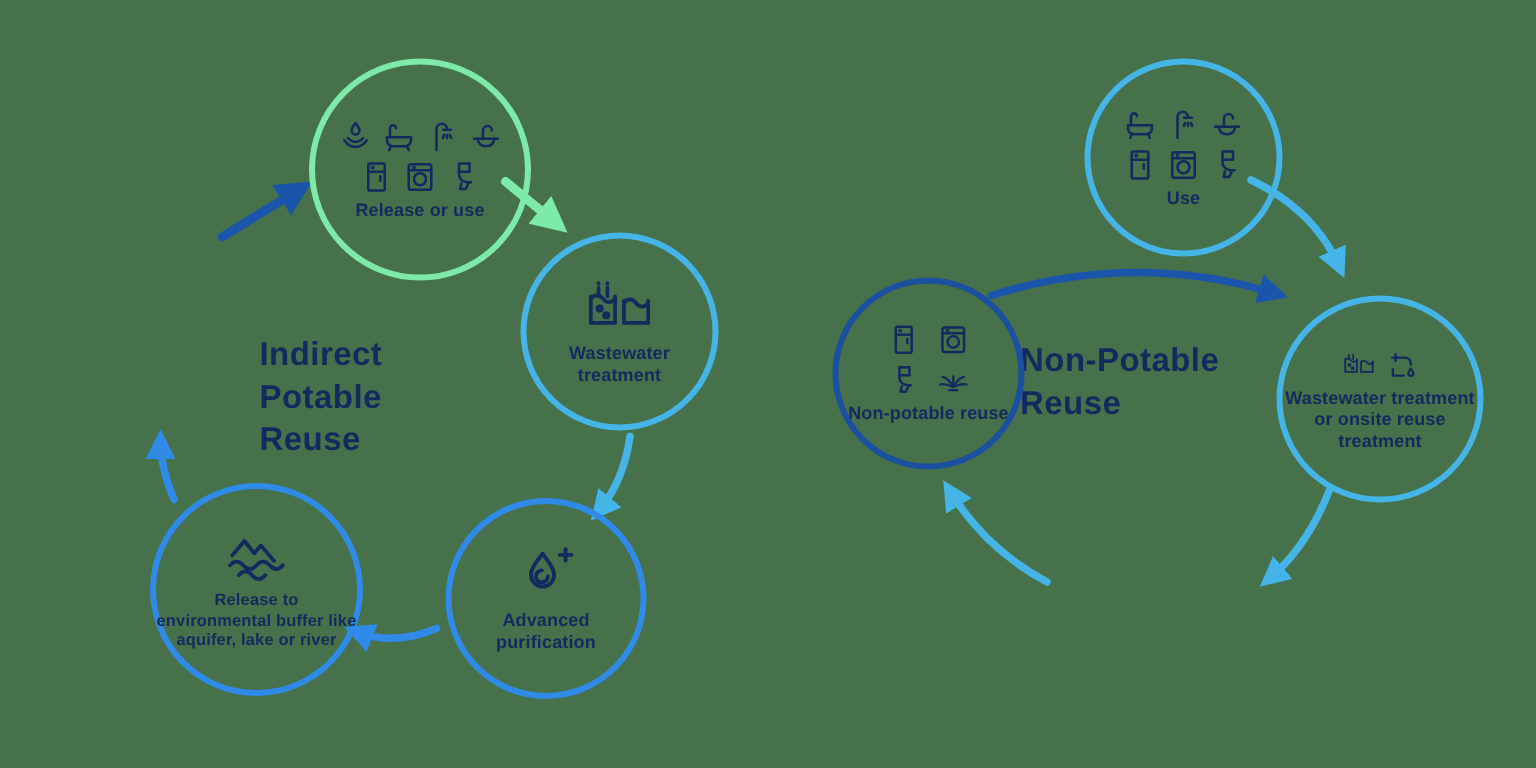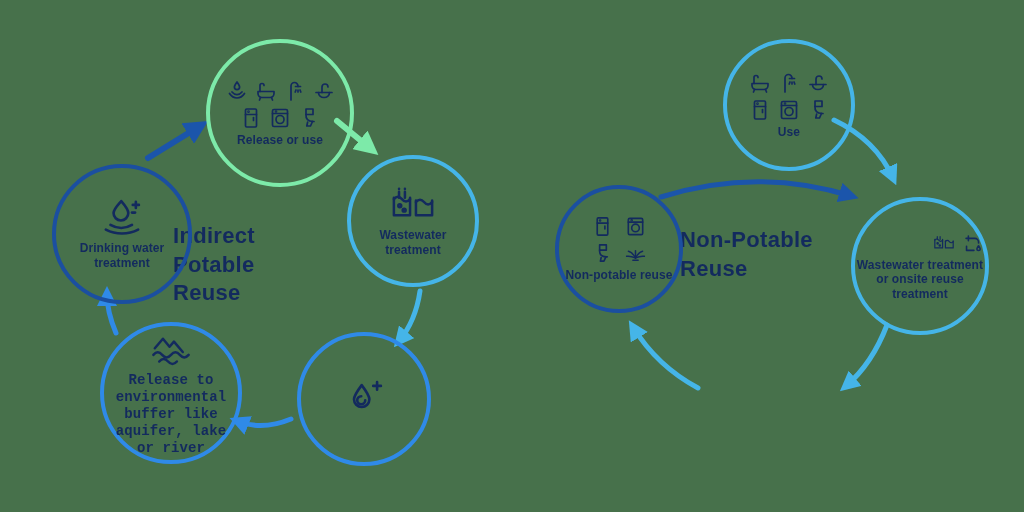--- a/index.html
+++ b/index.html
@@ -18,25 +18,25 @@
   svg.ic{stroke:var(--navy-text,#132A5E);fill:none;stroke-width:1.7;stroke-linecap:round;stroke-linejoin:round;}
   .icon-row svg.ic{width:24px;height:24px;}
   .icon-grid svg.ic{width:23px;height:23px;}
   .big-ic{width:50px;height:40px;}
   .duo-ic{width:34px;height:30px;}
   
   #node-consume{left:206px;top:39px;width:148px;height:148px;border:4px solid var(--mint,#7DEAA9);}
   #node-wastewater{left:347px;top:155px;width:132px;height:132px;border:4px solid var(--sky-blue,#45B5E8);}
   #node-advanced{left:297px;top:332px;width:134px;height:134px;border:4px solid var(--medium-blue,#2F8AE8);}
   #node-release{left:100px;top:322px;width:142px;height:142px;border:4px solid var(--medium-blue,#2F8AE8);}
-  #node-release .label{font-size:14px;font-family:Liberation Mono, monospace;}
+  #node-release .label{font-size:11px;}
   #node-drinking{left:52px;top:164px;width:140px;height:140px;border:4px solid var(--dark-blue,#1B4FA0);}
   
   #node-use{left:723px;top:39px;width:132px;height:132px;border:4px solid var(--sky-blue,#45B5E8);text-align:right;}
-  #node-wastewater-onsite{left:851px;top:197px;width:138px;height:138px;border:4px solid var(--sky-blue,#45B5E8);align-items:flex-end;}
+  #node-wastewater-onsite{left:851px;top:197px;width:138px;height:138px;border:4px solid var(--sky-blue,#45B5E8);}
   #node-reclaimed{left:702px;top:339px;width:132px;height:132px;border:4px solid var(--medium-blue,#2F8AE8);}
   #node-non-potable{left:555px;top:185px;width:128px;height:128px;border:4px solid var(--dark-blue,#1B4FA0);}
   .cycle-title{position:absolute;z-index:2;text-align:left;font-weight:700;color:var(--navy-text,#132A5E);
     font-size:22px;line-height:1.3;letter-spacing:.3px;white-space:pre-line;}
   #left-title{left:173px;top:222px;width:170px;}
   #right-title{left:680px;top:226px;width:170px;}
   .arrow{fill:none;stroke-linecap:round;}
   .st-dark{stroke:var(--dark-arrow,#1B55AB);}
   .st-mint{stroke:var(--mint,#7DEAA9);}
   .st-sky{stroke:var(--sky-blue,#45B5E8);}
@@ -143,41 +143,32 @@
     </svg>
     <div class="label">Wastewater treatment</div>
   </div>
 
   <div class="node" id="node-advanced">
     <svg class="ic big-ic" viewBox="0 0 26 26">
       <path d="M11.5 4c3 4 5 6.6 5 9.2a5 5 0 0 1-10 0C6.5 10.6 8.5 8 11.5 4z"></path>
       <path d="M13.8 13.8a2.6 2.6 0 1 1-2.6-2.6"></path>
       <path d="M19 4.5h5M21.5 2v5"></path>
     </svg>
+    <div class="label">Advanced purification</div>
   </div>
 
   <div class="node" id="node-release">
     <svg class="ic big-ic" viewBox="0 0 34 26">
       <path d="M6 12.5L11.5 6l4.5 5.5 3-3.5 6 7"></path>
       <path d="M5 17c2-2.3 4-2.3 6 0s4 2.3 6 0 4-2.3 6 0 4 2.3 6 0"></path>
       <path d="M9 21.5c2-2.3 4-2.3 6 0s4 2.3 6 0"></path>
     </svg>
     <div class="label">Release to environmental buffer like aquifer, lake or river</div>
   </div>
 
-  <div class="node" id="node-drinking">
-    <svg class="ic big-ic" viewBox="0 0 30 26">
-      <path d="M14.5 2c2.8 3.2 4.6 5.4 4.6 7.8a4.8 4.8 0 0 1-9.6 0C9.5 7.4 11.7 5.2 14.5 2z"></path>
-      <path d="M22 4.5h4M24 2.5v4"></path>
-      <path d="M21.5 9.5h2"></path>
-      <path d="M7.5 17.5c4.5 2.6 9.5 2.6 14 0"></path>
-      <path d="M4.5 20.5c6.5 3.4 14.5 3.4 21 0"></path>
-    </svg>
-    <div class="label">Drinking water treatment</div>
-  </div>
 
   <div class="cycle-title" id="right-title">Non-Potable
 Reuse</div>
 
   <div class="node" id="node-use">
     <div class="icon-rows">
       <div class="icon-row">
         <svg class="ic" viewBox="0 0 24 24">
           <path d="M4 12.5h16v2a4 4 0 0 1-4 4H8a4 4 0 0 1-4-4z"></path>
           <path d="M6.5 18.5L5.5 21M17.5 18.5l1 2.5"></path>

